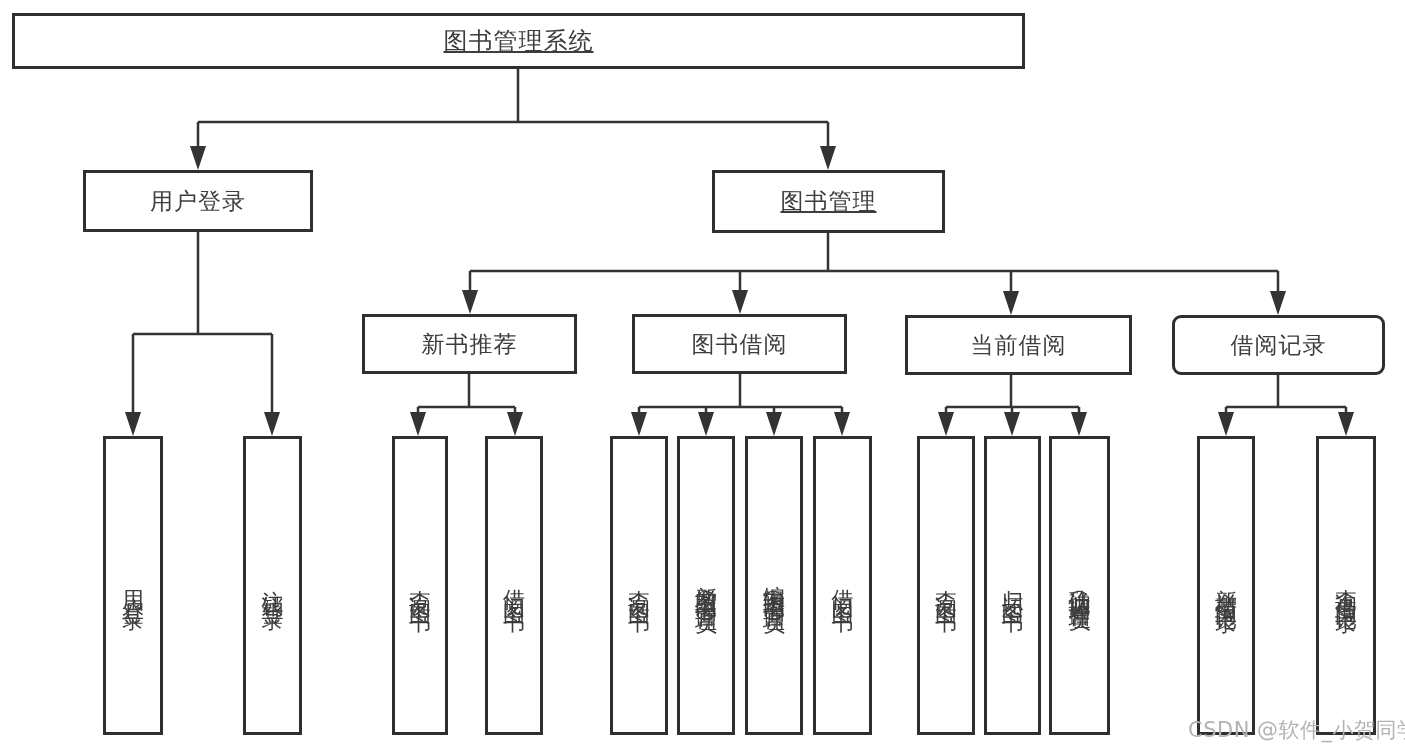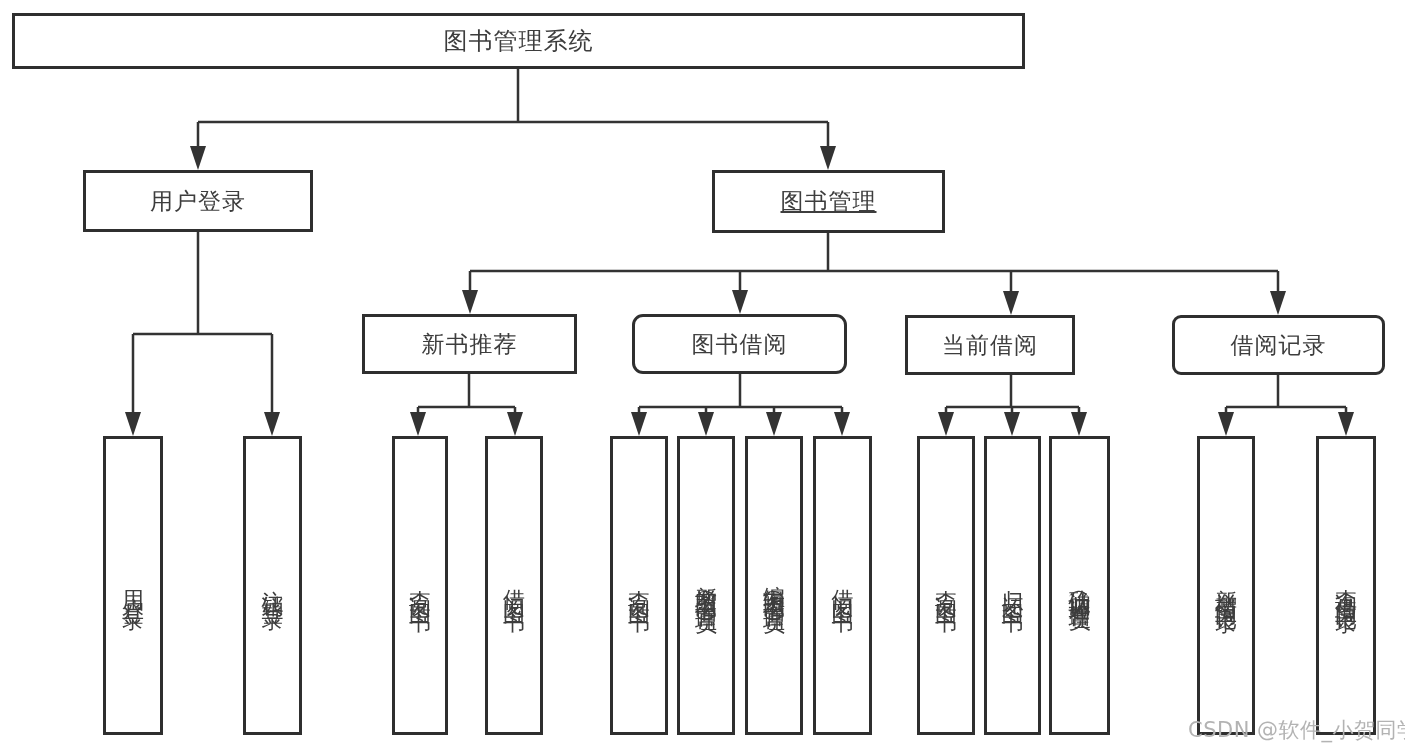--- a/index.html
+++ b/index.html
@@ -69,28 +69,28 @@
 
       <polygon points="938,412 954,412 946,436"></polygon>
       <polygon points="1004,412 1020,412 1012,436"></polygon>
       <polygon points="1071,412 1087,412 1079,436"></polygon>
 
       <polygon points="1218,412 1234,412 1226,436"></polygon>
       <polygon points="1338,412 1354,412 1346,436"></polygon>
     </g>
   </svg>
 
-  <div class="node h-node title-node" style="left:12px;top:13px;width:1013px;height:56px;">图书管理系统</div>
+  <div class="node h-node title-node" style="left:12px;top:13px;width:1013px;height:56px;text-decoration:underline;">图书管理系统</div>
 
   <div class="node h-node" style="left:83px;top:170px;width:230px;height:62px;">用户登录</div>
   <div class="node h-node" style="left:712px;top:170px;width:233px;height:63px;text-decoration:underline;">图书管理</div>
 
   <div class="node h-node" style="left:362px;top:314px;width:215px;height:60px;">新书推荐</div>
-  <div class="node h-node" style="left:632px;top:314px;width:215px;height:60px;border-radius:11px;">图书借阅</div>
-  <div class="node h-node" style="left:905px;top:315px;width:170px;height:60px;">当前借阅</div>
+  <div class="node h-node" style="left:632px;top:314px;width:215px;height:60px;">图书借阅</div>
+  <div class="node h-node" style="left:905px;top:315px;width:227px;height:60px;">当前借阅</div>
   <div class="node h-node" style="left:1172px;top:315px;width:213px;height:60px;border-radius:9px;">借阅记录</div>
 
   <div class="node v-node" style="left:103px;top:436px;width:60px;height:299px;">用户登录</div>
   <div class="node v-node" style="left:243px;top:436px;width:59px;height:299px;">注销登录</div>
 
   <div class="node v-node" style="left:392px;top:436px;width:56px;height:299px;">查询图书</div>
   <div class="node v-node" style="left:485px;top:436px;width:58px;height:299px;">借阅图书</div>
 
   <div class="node v-node" style="left:610px;top:436px;width:58px;height:299px;">查询图书</div>
   <div class="node v-node" style="left:677px;top:436px;width:58px;height:299px;letter-spacing:4px;">新增图书（管理员）</div>

